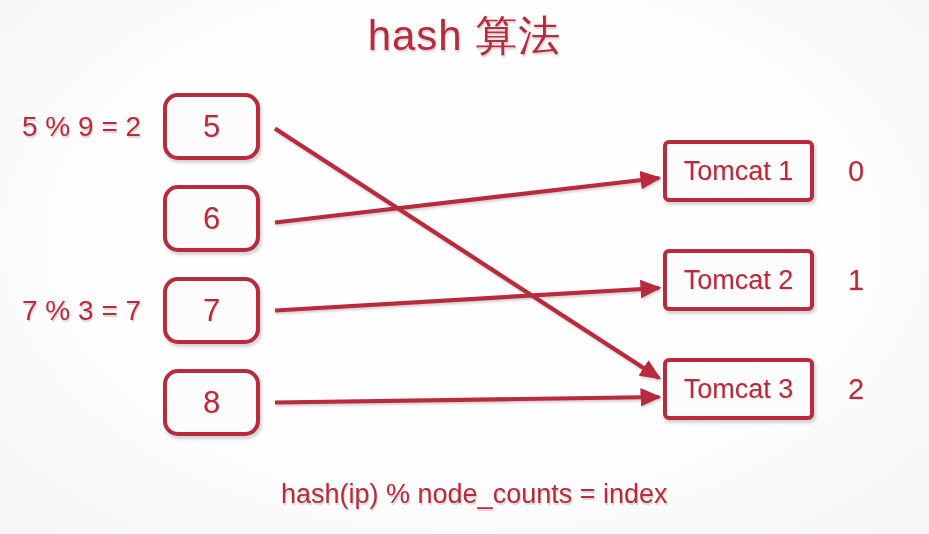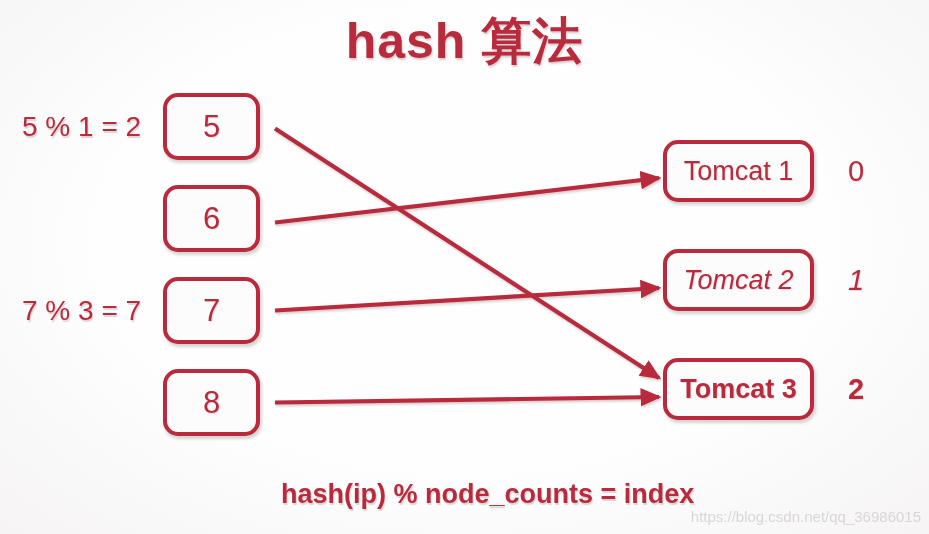--- a/index.html
+++ b/index.html
@@ -15,22 +15,22 @@
     position: relative;
     width: 929px;
     height: 534px;
     overflow: hidden;
     background: radial-gradient(ellipse at 50% 45%, #fefefe 55%, #f6f4f4 100%);
   }
   .title {
     position: absolute;
     left: 0; right: 0; top: 8px;
     text-align: center;
-    font-size: 50px;
-    font-weight: bold;
+    font-size: 42px;
+    font-weight: normal;
     color: var(--accent);
     text-shadow: 1px 2px 2px rgba(90,60,60,0.25);
     letter-spacing: 1px;
   }
   .mod-label {
     position: absolute;
     left: 22px;
     width: 135px;
     height: 67px;
     display: flex;
@@ -57,21 +57,21 @@
     box-shadow: 1.5px 2.5px 3px rgba(110,100,100,0.28);
     text-shadow: 1px 1px 1px rgba(120,90,90,0.2);
   }
   .tomcat-box {
     position: absolute;
     left: 663px;
     width: 151px;
     height: 62px;
     box-sizing: border-box;
     border: 4px solid var(--accent);
-    border-radius: 15px;
+    border-radius: 6px;
     background: #fdfcfc;
     display: flex;
     align-items: center;
     justify-content: center;
     font-size: 27px;
     color: var(--accent);
     box-shadow: 1.5px 2.5px 3px rgba(110,100,100,0.28);
     text-shadow: 1px 1px 1px rgba(120,90,90,0.2);
     white-space: nowrap;
   }
@@ -85,28 +85,28 @@
     justify-content: center;
     font-size: 29px;
     color: var(--accent);
     text-shadow: 1px 1px 1px rgba(120,90,90,0.2);
   }
   .row1 { top: 93px; }
   .row2 { top: 185px; }
   .row3 { top: 277px; }
   .row4 { top: 369px; }
   .trow1 { top: 140px; }
-  .trow2 { top: 249px; font-style: italic; }
-  .trow3 { top: 358px; font-weight: bold; }
+  .trow2 { top: 249px; }
+  .trow3 { top: 358px; }
   .formula {
     position: absolute;
     left: 281px;
     top: 479px;
     font-size: 27px;
-    font-weight: bold;
+    font-weight: normal;
     color: var(--accent);
     text-shadow: 1px 1.5px 1px rgba(120,90,90,0.25);
     white-space: nowrap;
   }
   .watermark {
     position: absolute;
     right: 8px;
     top: 508px;
     font-size: 15px;
     color: var(--watermark);
@@ -121,21 +121,21 @@
     filter: drop-shadow(1px 2px 1px rgba(120,100,100,0.3));
   }
 </style>
 </head>
 <body>
 
 <div class="stage">
 
   <div class="title">hash 算法</div>
 
-  <div class="mod-label row1">5 % 1 = 2</div>
+  <div class="mod-label row1">5 % 9 = 2</div>
   <div class="src-box row1">5</div>
 
   <div class="src-box row2">6</div>
 
   <div class="mod-label row3">7 % 3 = 7</div>
   <div class="src-box row3">7</div>
 
   <div class="src-box row4">8</div>
 
   <div class="tomcat-box trow1">Tomcat 1</div>
@@ -154,15 +154,14 @@
       </marker>
     </defs>
   <line x1="275" y1="128.5" x2="659" y2="378" stroke="#b82a3c" stroke-width="4.2" marker-end="url(#arrowhead)"></line>
       <line x1="275" y1="222.5" x2="659" y2="178" stroke="#b82a3c" stroke-width="4.2" marker-end="url(#arrowhead)"></line>
       <line x1="275" y1="310.5" x2="659" y2="288" stroke="#b82a3c" stroke-width="4.2" marker-end="url(#arrowhead)"></line>
       <line x1="275" y1="402.5" x2="659" y2="397" stroke="#b82a3c" stroke-width="4.2" marker-end="url(#arrowhead)"></line>
     </svg>
 
   <div class="formula">hash(ip) % node_counts = index</div>
 
-  <div class="watermark">https://blog.csdn.net/qq_36986015</div>
 
 </div>
 
 </body></html>

